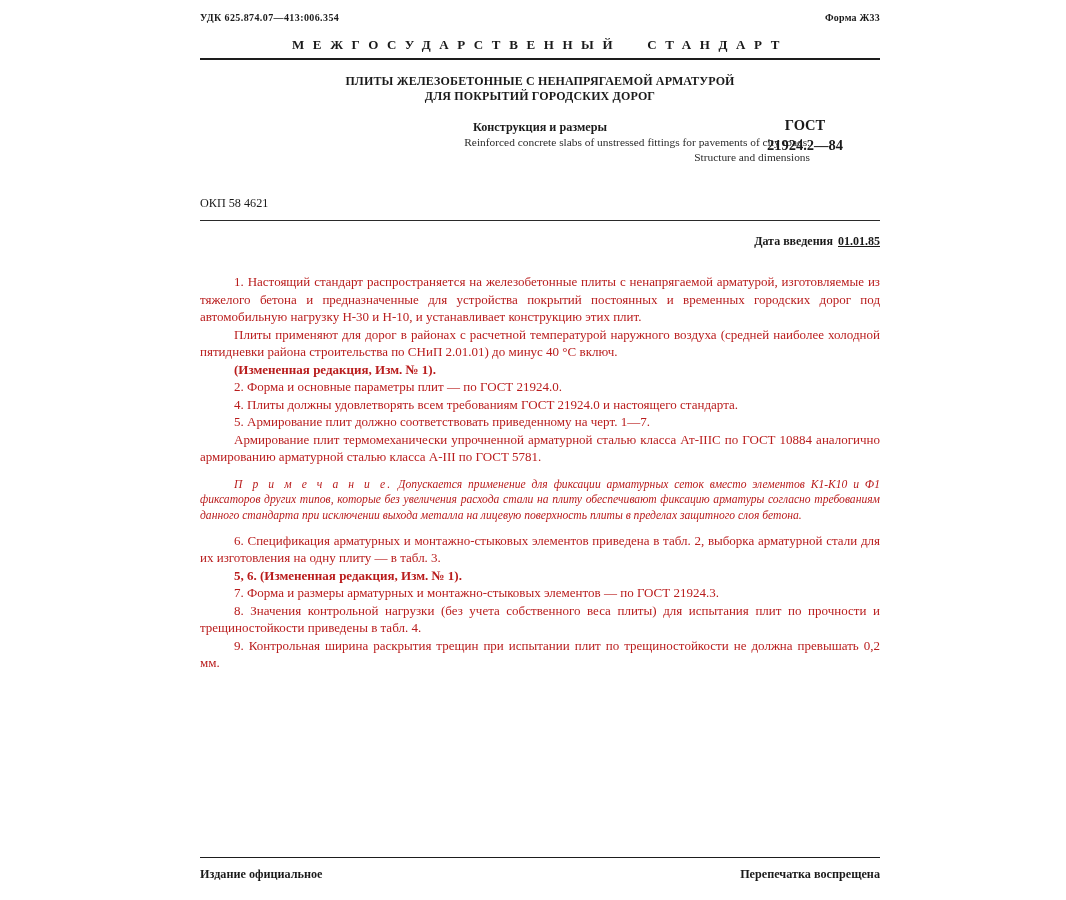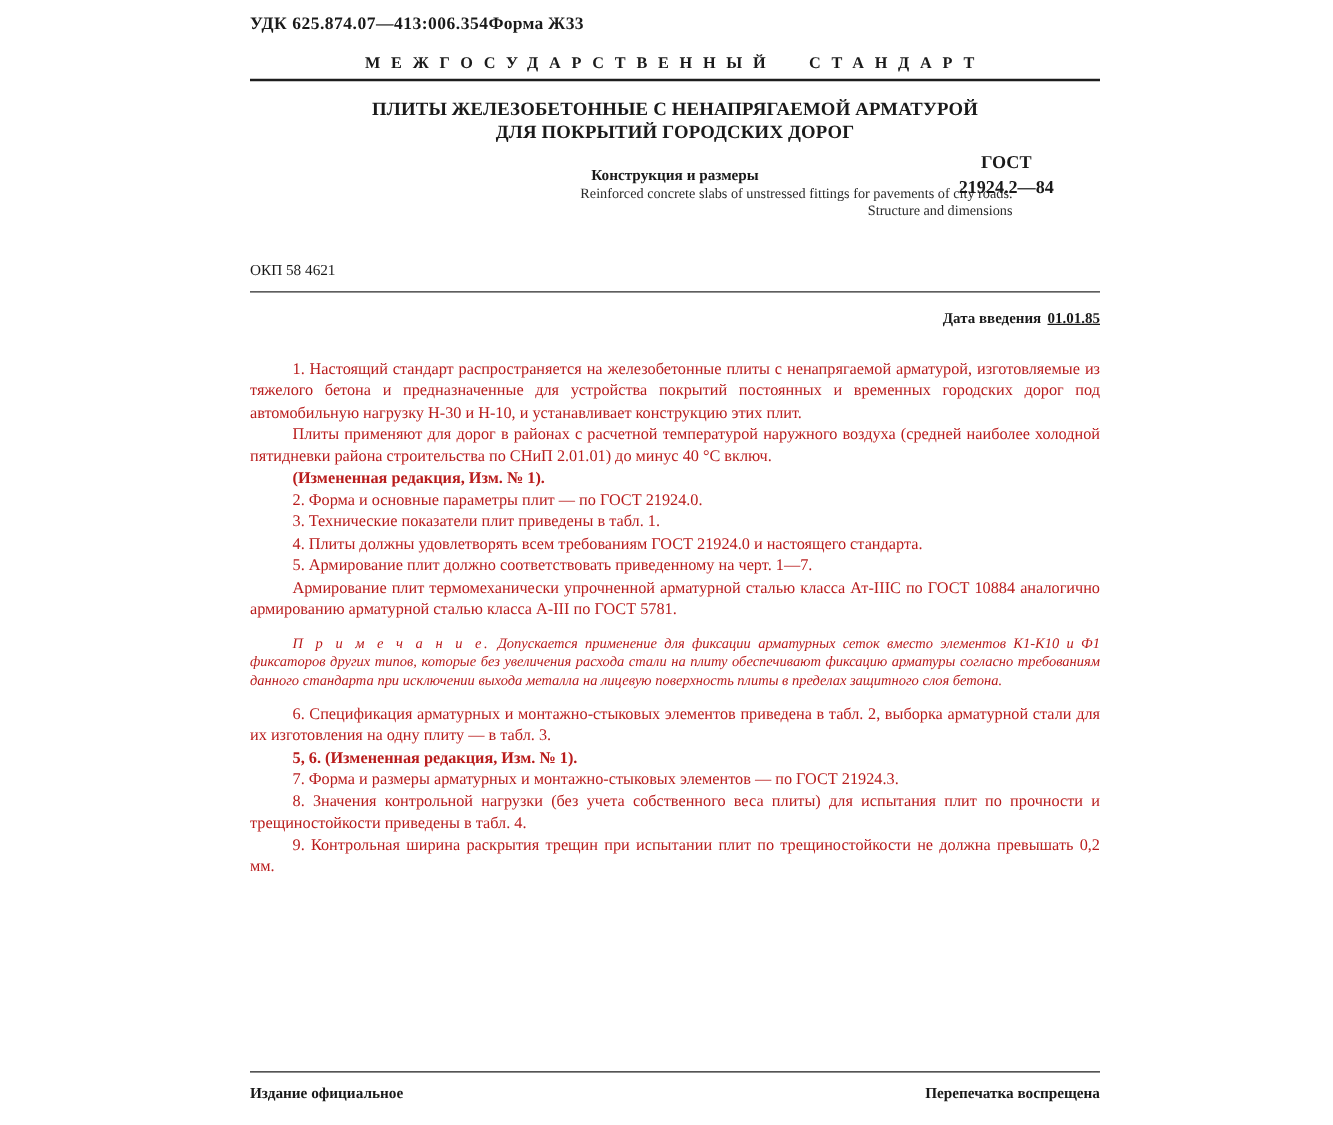--- a/index.html
+++ b/index.html
@@ -19,24 +19,24 @@
     position: absolute;
     left: 200px;
     top: 0;
     width: 680px;
     height: 900px;
   }
 
   
   .udk-row {
     display: flex;
-    justify-content: flex-start;
+    justify-content: space-between;
     align-items: baseline;
     padding-top: 12px;
-    font-size: 14px;
+    font-size: 10px;
     font-weight: bold;
     letter-spacing: 0.2px;
   }
   .udk { letter-spacing: 0.4px; }
   .gruppa { letter-spacing: 0.2px; }
 
   .mgs-row {
     margin-top: 14px;
     font-size: 13px;
     font-weight: bold;
@@ -59,21 +59,21 @@
     margin: 0;
   }
 
   
   .title-block {
     position: relative;
     margin-top: 14px;
   }
   .main-title {
     text-align: center;
-    font-size: 15px;
+    font-size: 12px;
     font-weight: bold;
     line-height: 1.22;
     letter-spacing: 0.15px;
     width: 540px;
     margin: 0 auto;
   }
   .sub-title {
     text-align: center;
     font-size: 12.2px;
     font-weight: bold;
@@ -205,21 +205,20 @@
 
   <div class="date-row">
     <span>Дата введения</span><span class="date-val">01.01.85</span>
   </div>
 
   <div class="body-text">
     <p>1. Настоящий стандарт распространяется на железобетонные плиты с ненапрягаемой арматурой, изготовляемые из тяжелого бетона и предназначенные для устройства покрытий постоянных и временных городских дорог под автомобильную нагрузку Н-30 и Н-10, и устанавливает конструкцию этих плит.</p>
     <p>Плиты применяют для дорог в районах с расчетной температурой наружного воздуха (средней наиболее холодной пятидневки района строительства по СНиП 2.01.01) до минус 40 °С включ.</p>
     <p class="bold">(Измененная редакция, Изм. № 1).</p>
     <p>2. Форма и основные параметры плит — по ГОСТ 21924.0.</p>
-    <p>3. Технические показатели плит приведены в табл. 1.</p>
     <p>4. Плиты должны удовлетворять всем требованиям ГОСТ 21924.0 и настоящего стандарта.</p>
     <p>5. Армирование плит должно соответствовать приведенному на черт. 1—7.</p>
     <p>Армирование плит термомеханически упрочненной арматурной сталью класса Ат-IIIC по ГОСТ 10884 аналогично армированию арматурной сталью класса А-III по ГОСТ 5781.</p>
 
     <div class="note">
       <p><span class="spaced">П р и м е ч а н и е.</span><span> Допускается применение для фиксации арматурных сеток вместо элементов К1-К10 и Ф1 фиксаторов других типов, которые без увеличения расхода стали на плиту обеспечивают фиксацию арматуры согласно требованиям данного стандарта при исключении выхода металла на лицевую поверхность плиты в пределах защитного слоя бетона.</span></p>
     </div>
 
     <div class="gap-sm"></div>
 

